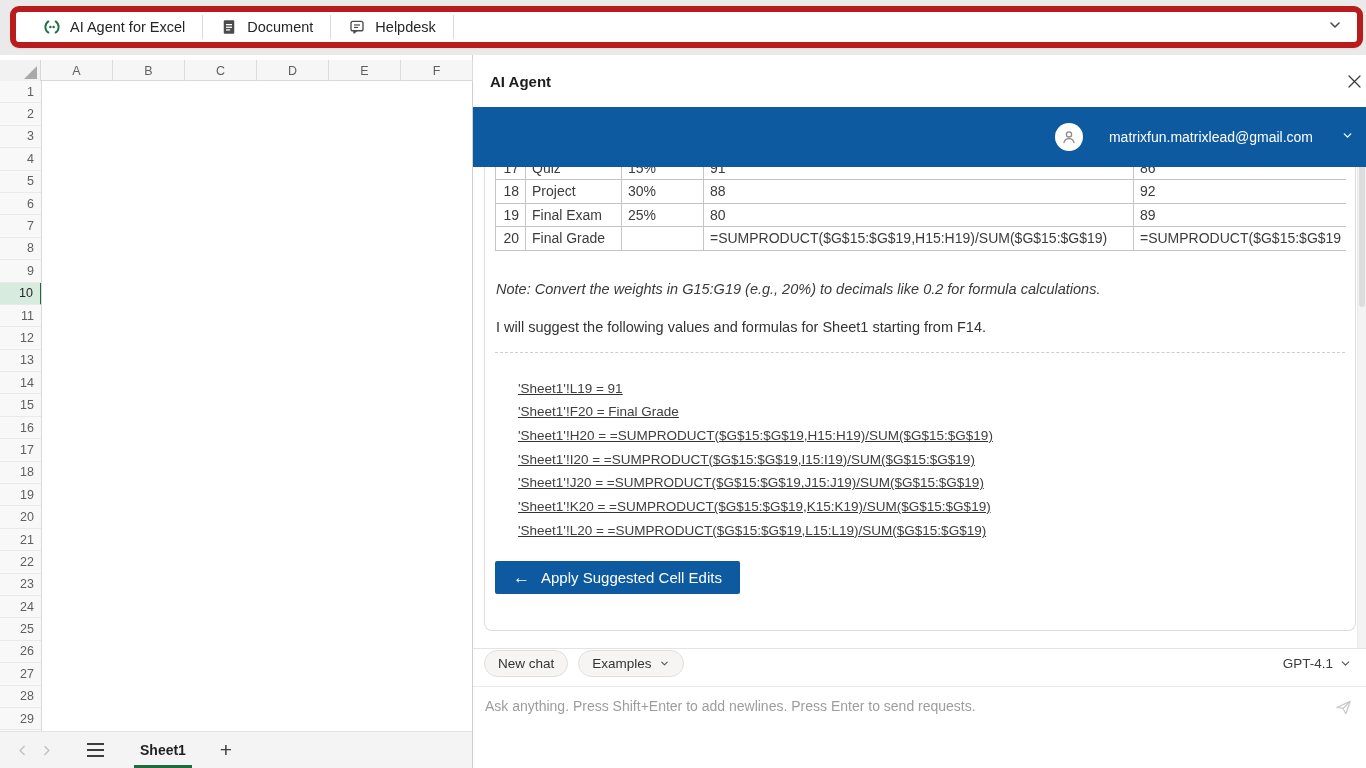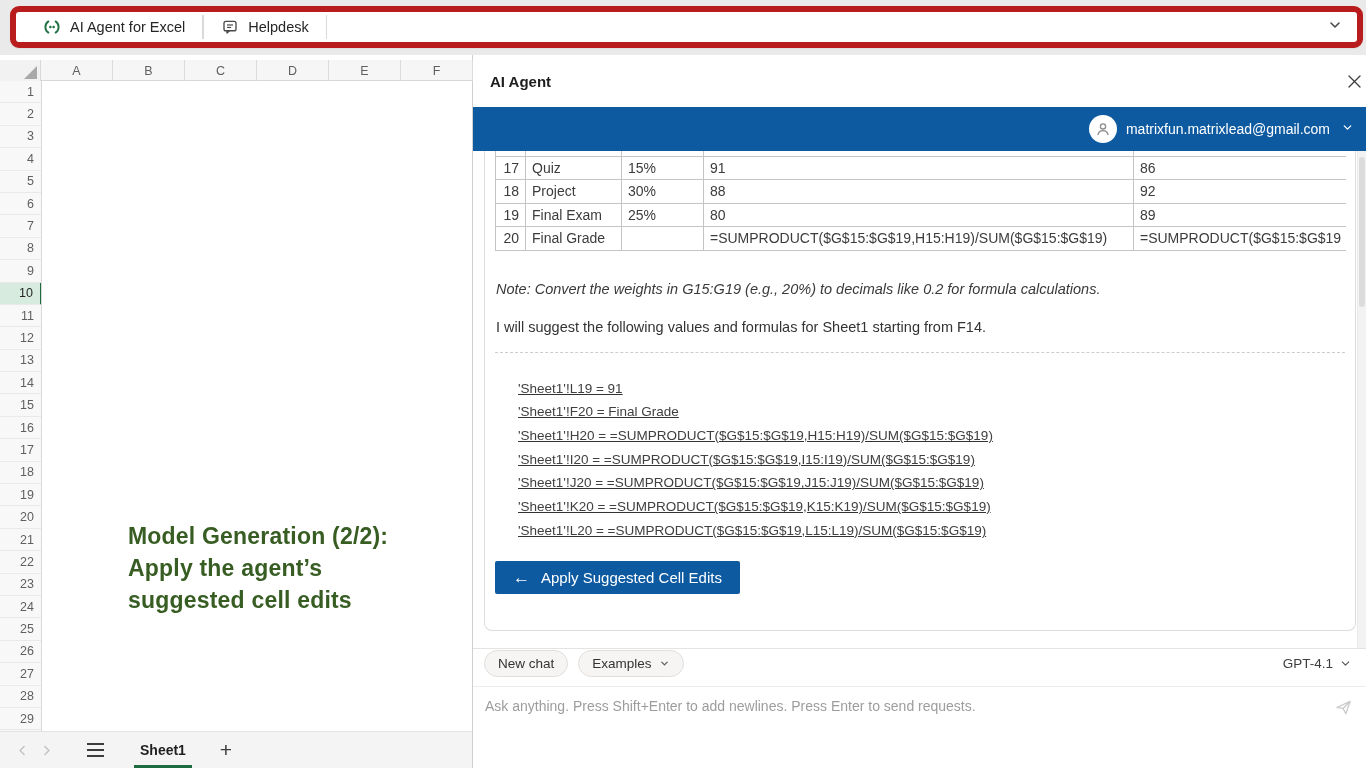--- a/index.html
+++ b/index.html
@@ -49,22 +49,22 @@
   .add-sheet { margin-left:16px; font-size:21px; color:#3d3d3d; cursor:pointer; width:28px; text-align:center; }
   .tabbar { padding-left:10px; }
 
   
   .panel { position:absolute; left:473px; top:55px; width:893px; height:713px; background:#fff; }
   .panel-header { position:absolute; left:0; top:0; width:100%; height:52px; display:flex;
                   align-items:center; justify-content:space-between; padding:0 2px 0 17px; background:#fff; }
   .panel-title { font-size:15px; font-weight:bold; color:#1d1d1d; }
   .close-btn { width:20px; height:20px; display:flex; align-items:center; justify-content:center; cursor:pointer; }
 
-  .account-bar { position:absolute; left:0; top:52px; width:100%; height:44px; background:#0d5aa1;
-                 display:flex; align-items:center; justify-content:flex-end; padding-right:12px; gap:9px; z-index:5; }
+  .account-bar { position:absolute; left:0; top:52px; width:100%; height:60px; background:#0d5aa1;
+                 display:flex; align-items:center; justify-content:flex-end; padding-right:12px; gap:26px; z-index:5; }
   .avatar { width:28px; height:28px; border-radius:50%; background:#fff; display:flex;
             align-items:center; justify-content:center; }
   .account-email { color:#fff; font-size:14px; }
   .account-bar .chev { margin-left:2px; cursor:pointer; }
 
   
   .msg-card { position:absolute; left:11px; top:96px; width:872px; height:480px;
               border:1px solid #dddddd; border-top:none; border-radius:0 0 8px 8px; background:#fff; overflow:hidden; }
   .tbl-clip { margin-left:10px; width:851px; overflow:hidden; }
   table.grades { border-collapse:collapse; table-layout:fixed; width:1238px; font-size:14px; color:#3c3c3c; }
@@ -116,20 +116,31 @@
         <svg class="icon16" viewBox="0 0 24 24" fill="none">
           <path d="M7.2 4.5c-5.4 3.6-5.4 11.4 0 15" stroke="#217346" stroke-width="2.5" stroke-linecap="round"></path>
           <path d="M16.8 4.5c5.4 3.6 5.4 11.4 0 15" stroke="#217346" stroke-width="2.5" stroke-linecap="round"></path>
           <circle cx="9.8" cy="12" r="1.7" fill="#217346"></circle>
           <circle cx="14.2" cy="12" r="1.7" fill="#217346"></circle>
         </svg>
       </span>
       <span>AI Agent for Excel</span>
     </div>
     <div class="tb-sep"></div>
+    <div class="tb-tab">
+      <span>
+        <svg class="icon16" viewBox="0 0 24 24">
+          <rect x="5" y="3" width="14" height="18" rx="1.5" fill="#4a4a4a"></rect>
+          <rect x="8" y="8" width="8" height="1.7" fill="#fff"></rect>
+          <rect x="8" y="11.5" width="8" height="1.7" fill="#fff"></rect>
+          <rect x="8" y="15" width="5.5" height="1.7" fill="#fff"></rect>
+        </svg>
+      </span>
+      <span>Document</span>
+    </div>
     <div class="tb-sep"></div>
     <div class="tb-tab">
       <span>
         <svg class="icon16" viewBox="0 0 24 24" fill="none">
           <rect x="4" y="4.5" width="16" height="12.5" rx="2.5" stroke="#4a4a4a" stroke-width="1.8"></rect>
           <path d="M8 17v3l3.5-3" stroke="#4a4a4a" stroke-width="1.8" stroke-linejoin="round"></path>
           <rect x="8" y="8.5" width="8" height="1.6" fill="#4a4a4a"></rect>
           <rect x="8" y="11.8" width="5.5" height="1.6" fill="#4a4a4a"></rect>
         </svg>
       </span>
@@ -222,25 +233,20 @@
 
       <div class="rowhdr">27</div>
 
       <div class="rowhdr">28</div>
 
       <div class="rowhdr">29</div>
     </div>
 
   <div class="grid-body"></div>
 
-  <div class="annotation">
-    <div>Model Generation (2/2):</div>
-    <div>Apply the agent’s</div>
-    <div>suggested cell edits</div>
-  </div>
 
   <div class="tabbar">
     <div class="nav-chev">
       <svg width="13" height="13" viewBox="0 0 16 16" fill="none">
           <path d="M10 3L5 8l5 5" stroke="#c2c2c2" stroke-width="1.8" stroke-linecap="round" stroke-linejoin="round"></path>
         </svg>
     </div>
     <div class="nav-chev">
       <svg width="13" height="13" viewBox="0 0 16 16" fill="none">
           <path d="M6 3l5 5-5 5" stroke="#c2c2c2" stroke-width="1.8" stroke-linecap="round" stroke-linejoin="round"></path>

